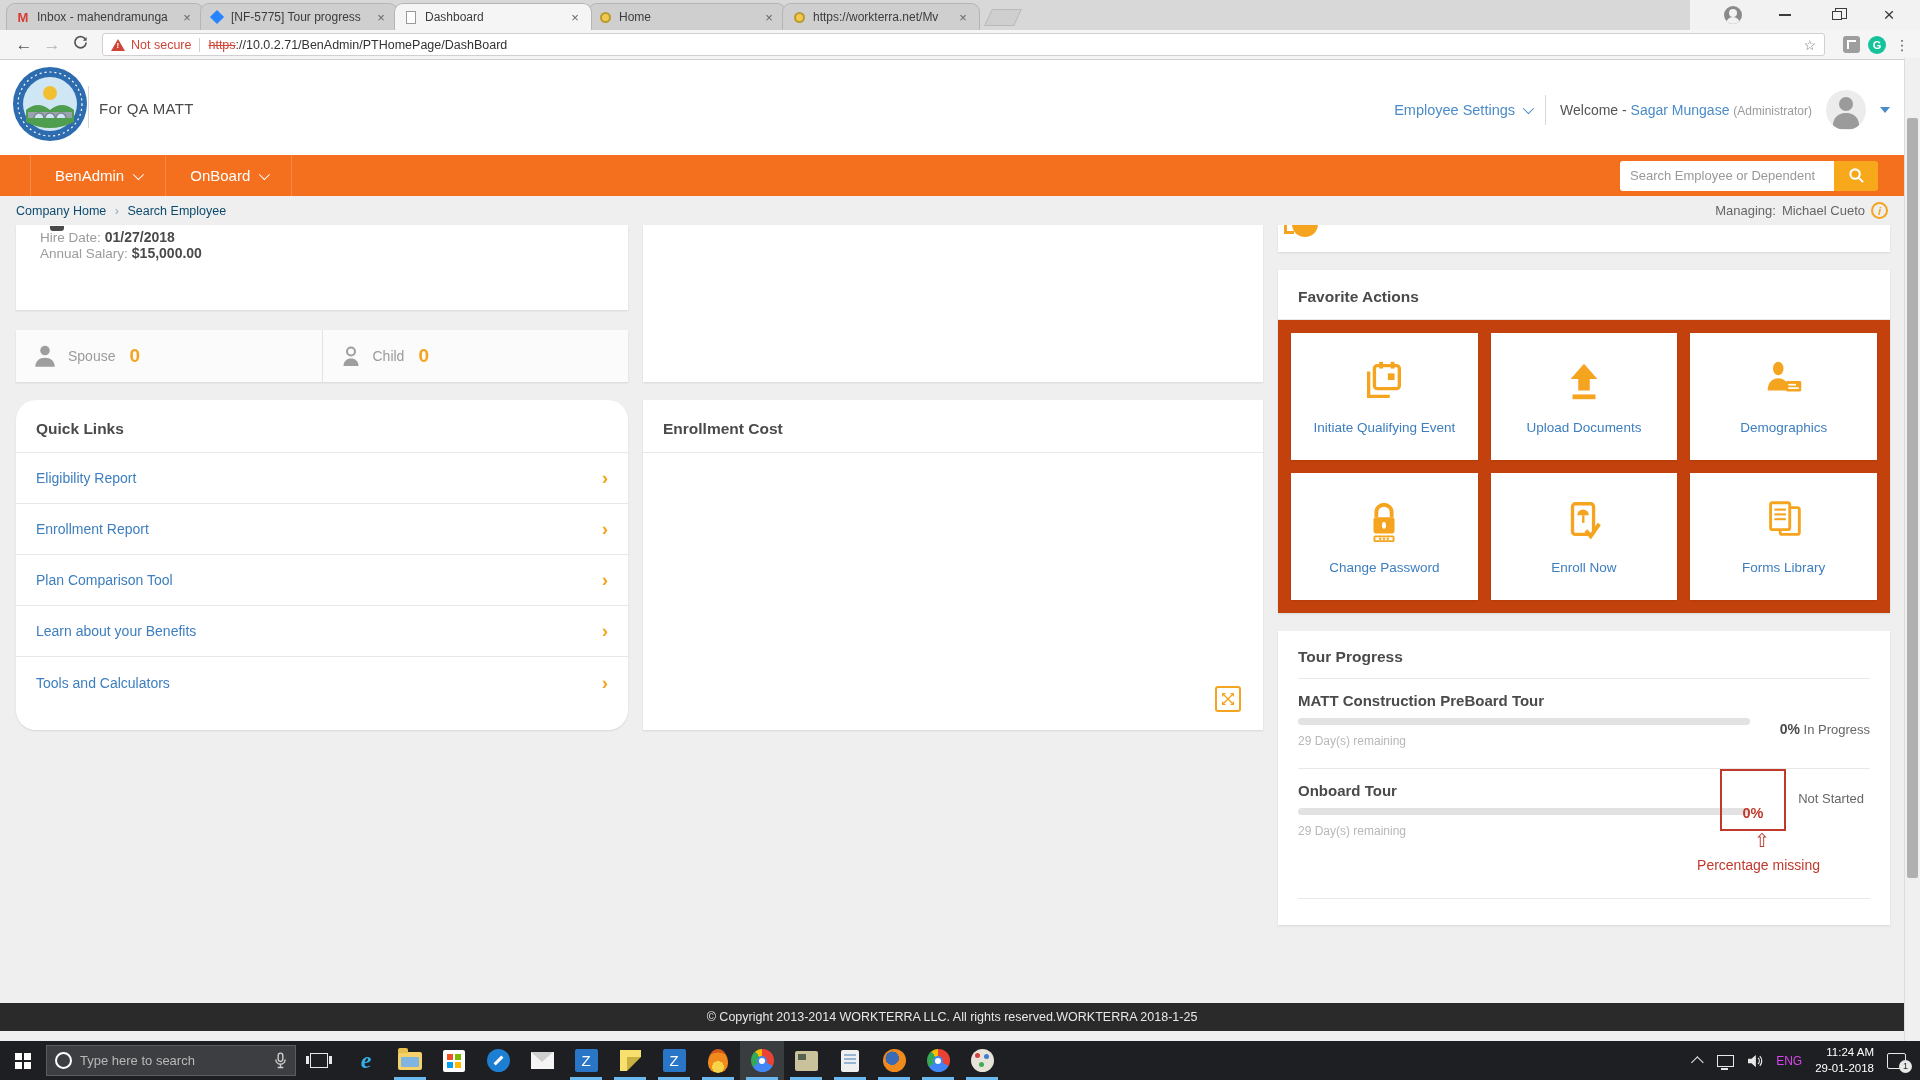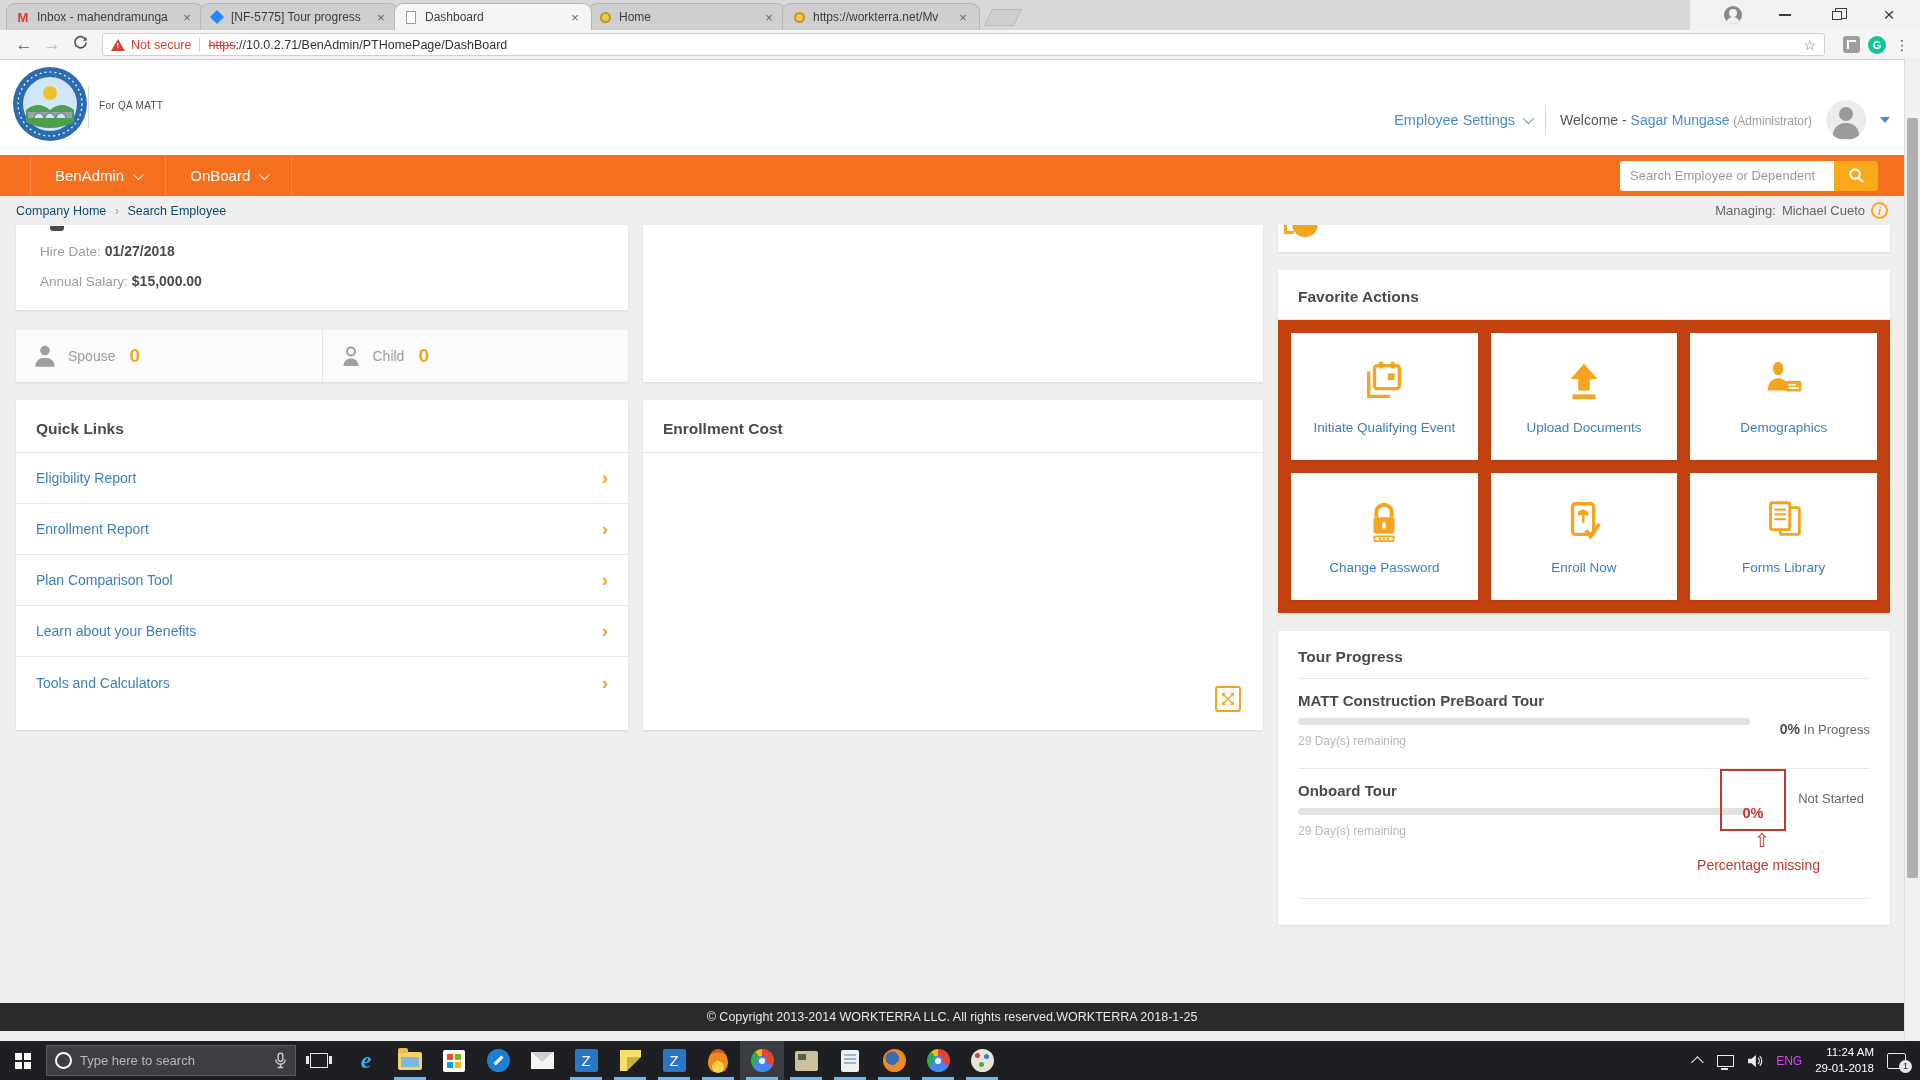--- a/index.html
+++ b/index.html
@@ -36,22 +36,22 @@
   .omni-star { margin-left:auto; color:#777; font-size:14px; }
   .ext-icon { width:17px; height:17px; background:#9e9e9e; border-radius:3px; margin:0 8px; position:relative; }
   .ext-icon::before { content:""; position:absolute; left:4px; top:4px; width:7px; height:7px; border-left:2px solid #fff; border-top:2px solid #fff; }
   .gram-icon { width:18px; height:18px; border-radius:50%; background:#15c39a; color:#fff; font-size:11px; font-weight:bold; display:flex; align-items:center; justify-content:center; }
   .menu-dots { margin-left:8px; color:#555; font-size:14px; width:16px; text-align:center; }
 
   
   .site-header { position:absolute; top:60px; left:0; width:1904px; height:95px; background:#fff; }
   .seal { position:absolute; left:12px; top:6px; }
   .hdr-divider { position:absolute; left:88px; top:26px; width:1px; height:42px; background:#d8d8d8; }
-  .client-name { position:absolute; left:99px; top:40px; font-size:10px; color:#4a4a4a; letter-spacing:.3px; }
-  .hdr-right { position:absolute; right:14px; top:12px; height:95px; display:flex; align-items:center; gap:14px; }
+  .client-name { position:absolute; left:99px; top:40px; font-size:15px; color:#4a4a4a; letter-spacing:.3px; }
+  .hdr-right { position:absolute; right:14px; top:2px; height:95px; display:flex; align-items:center; gap:14px; }
   .emp-settings { color:#4a8bc9; font-size:14.5px; display:flex; align-items:center; gap:8px; }
   .chev { display:inline-block; width:8px; height:8px; border-right:1.6px solid currentColor; border-bottom:1.6px solid currentColor; transform:rotate(45deg) translateY(-2px); }
   .vline { width:1px; height:30px; background:#d8d8d8; }
   .welcome { font-size:14px; color:#555; }
   .welcome .uname { color:#4a8bc9; }
   .welcome .role { color:#9b9b9b; font-size:12px; }
   .avatar { width:40px; height:40px; border-radius:50%; background:#ececec; position:relative; overflow:hidden; }
   .avatar::before { content:""; position:absolute; left:13px; top:7px; width:14px; height:14px; border-radius:50%; background:#9b9b9b; }
   .avatar::after { content:""; position:absolute; left:7px; top:23px; width:26px; height:16px; border-radius:12px 12px 0 0; background:#9b9b9b; }
   .hdr-caret { width:0; height:0; border-left:5px solid transparent; border-right:5px solid transparent; border-top:6px solid #4a8bc9; }
@@ -72,30 +72,30 @@
   .managing { margin-left:auto; color:#666; display:flex; align-items:center; gap:6px; font-size:13px; }
   .info-icon { width:17px; height:17px; border:2px solid #f5a41f; color:#f5a41f; border-radius:50%; font-size:11px; font-weight:bold; display:flex; align-items:center; justify-content:center; font-style:italic; }
 
   
   .content { position:absolute; top:225px; left:16px; width:1874px; height:778px; display:grid; grid-template-columns:612px 620px 612px; column-gap:15px; align-items:start; }
   .card { background:#fff; box-shadow:0 1px 2px rgba(0,0,0,.1); }
   .col { display:flex; flex-direction:column; }
 
   .emp-card { height:85px; padding:4px 24px 0; position:relative; overflow:hidden; margin-bottom:20px; }
   .clip-frag { position:absolute; top:1px; left:34px; width:14px; height:5px; background:#4a4a4a; border-radius:0 0 3px 3px; }
-  .emp-line { font-size:13.5px; color:#9b9b9b; margin-top:14px; }
+  .emp-line { font-size:13.5px; color:#9b9b9b; }
   .emp-line b { color:#4a4a4a; font-size:14px; font-weight:600; margin-left:4px; }
   .dep-card { height:52px; display:flex; margin-bottom:18px; background:#fbfbfb; }
   .dep-cell { flex:1; display:flex; align-items:center; padding-left:16px; gap:10px; }
   .dep-cell + .dep-cell { border-left:1px solid #e4e4e4; }
   .dep-label { color:#9b9b9b; font-size:14px; }
   .dep-count { color:#f5a41f; font-size:19px; font-weight:600; margin-left:4px; }
 
   .panel-title { font-size:15.5px; font-weight:bold; color:#4a4a4a; }
-  .ql-card { height:330px; }
+  .ql-card { height:330px;border-radius:20px; }
   .ql-head { padding:20px 20px 14px; border-bottom:1px solid #e8e8e8; }
   .ql-row { height:51px; display:flex; align-items:center; padding:0 20px; border-bottom:1px solid #e8e8e8; }
   .ql-row:last-child { border-bottom:none; }
   .ql-row a { color:#3d7ebf; font-size:14px; text-decoration:none; flex:1; }
   .ql-chev { color:#f5a41f; font-size:19px; font-weight:bold; }
 
   .mid-empty { height:157px; margin-bottom:18px; }
   .ec-card { height:330px; position:relative; }
   .ec-head { padding:20px 20px 14px; border-bottom:1px solid #e8e8e8; }
   .expand-btn { position:absolute; right:22px; bottom:18px; width:26px; height:26px; border:2px solid #f5a41f; border-radius:3px; display:flex; align-items:center; justify-content:center; }

